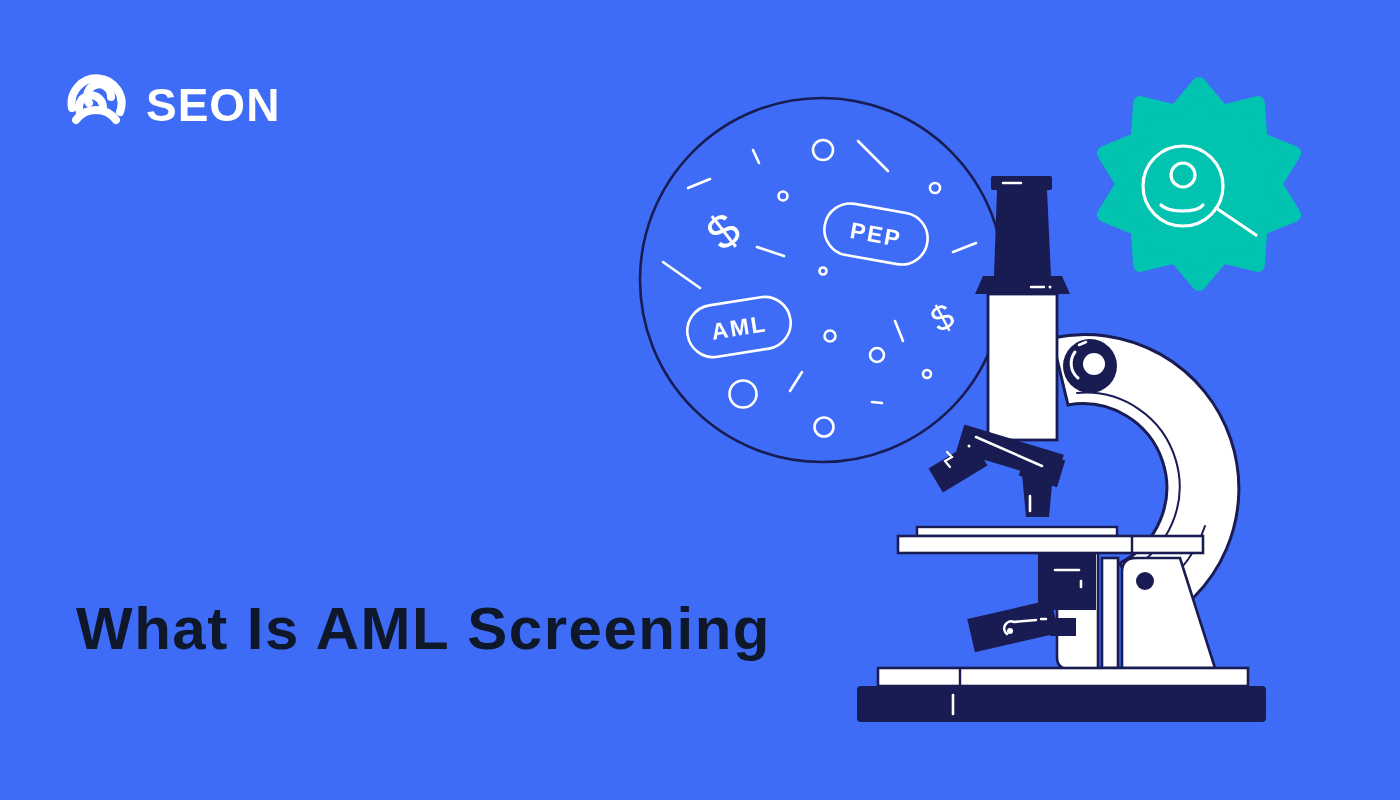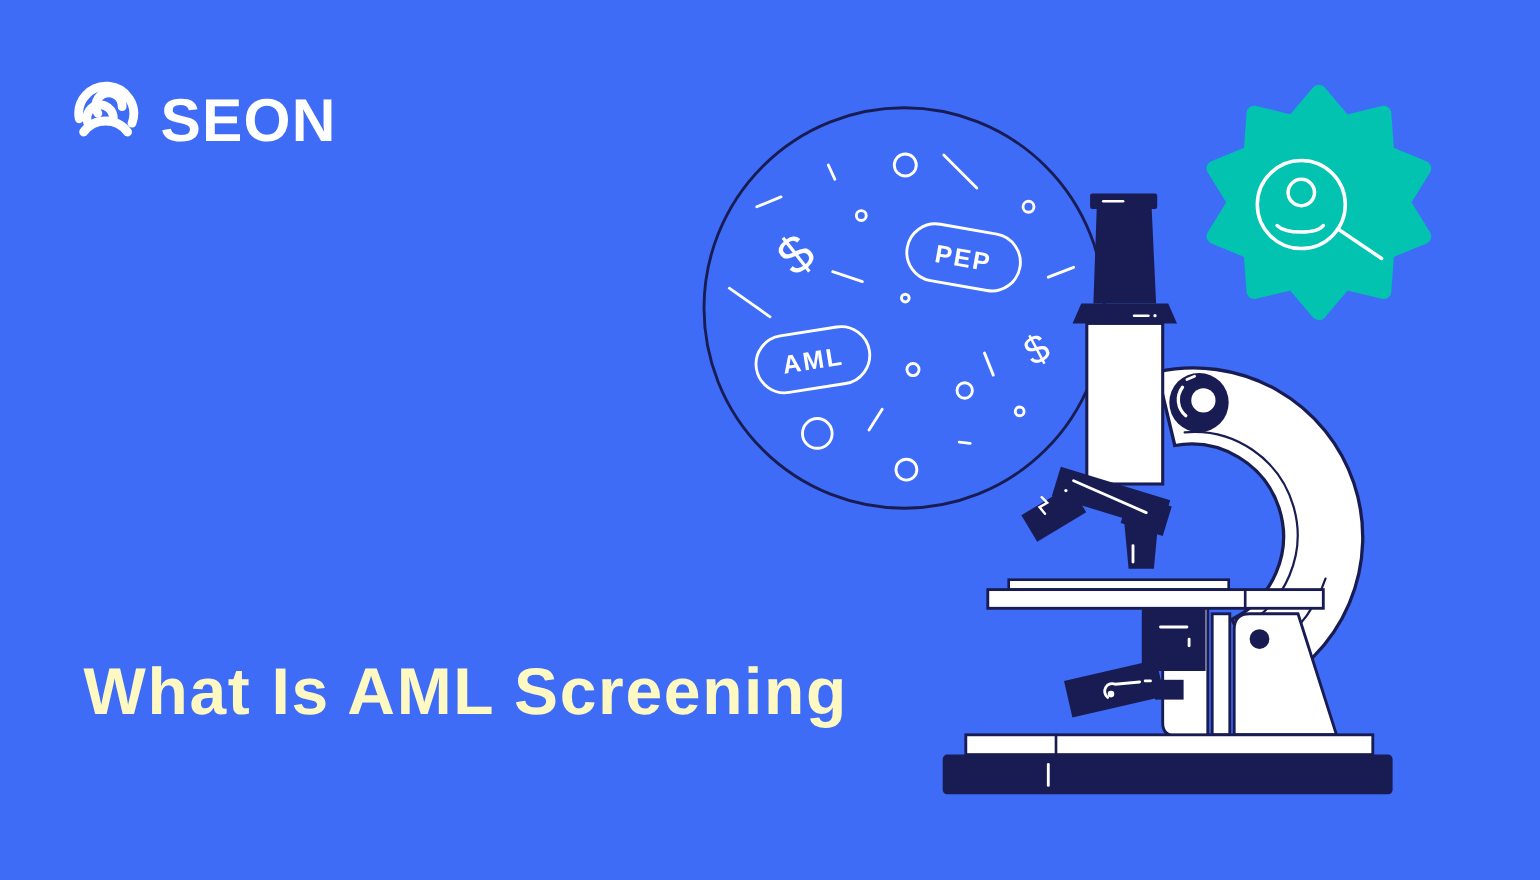--- a/index.html
+++ b/index.html
@@ -5,25 +5,25 @@
   html,body{margin:0;padding:0;background:#222;}
   .stage{
     position:relative;width:1400px;height:800px;overflow:hidden;
     background:#3E6CF6;
     font-family:"Liberation Sans",sans-serif;
   }
   .logo{position:absolute;left:64px;top:70px;display:flex;align-items:flex-start;}
   .logo-icon{position:absolute;left:0;top:0;width:64px;height:64px;}
   .logo-text{
     position:absolute;left:82px;top:12px;
-    color:#FFFFFF;font-size:55px;font-weight:700;letter-spacing:1px;line-height:1;
+    color:#FFFFFF;font-size:46px;font-weight:700;letter-spacing:1px;line-height:1;
   }
   .heading{
     position:absolute;left:76px;top:590px;margin:0;
-    color:#fef9c3;font-size:60px;line-height:78px;font-weight:700;letter-spacing:1.5px;
+    color:#0f172a;font-size:60px;line-height:78px;font-weight:700;letter-spacing:1.5px;
   }
   .heading span{display:block;}
   .illustration{position:absolute;left:600px;top:80px;width:700px;height:660px;}
   .badge{position:absolute;left:1084px;top:69px;width:230px;height:230px;}
   svg{font-family:"Liberation Sans",sans-serif;}
   svg text{font-family:"Liberation Sans",sans-serif;}
 </style>
 </head>
 <body>
 

